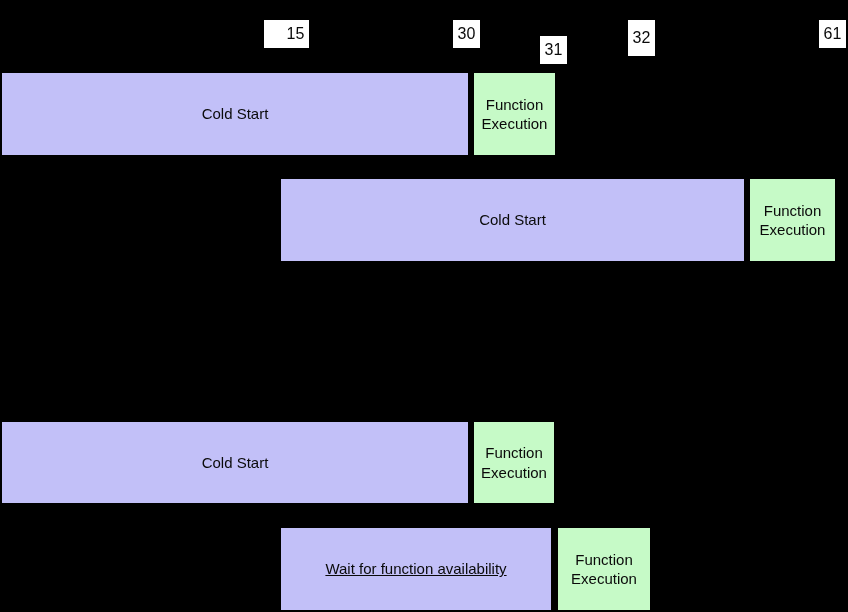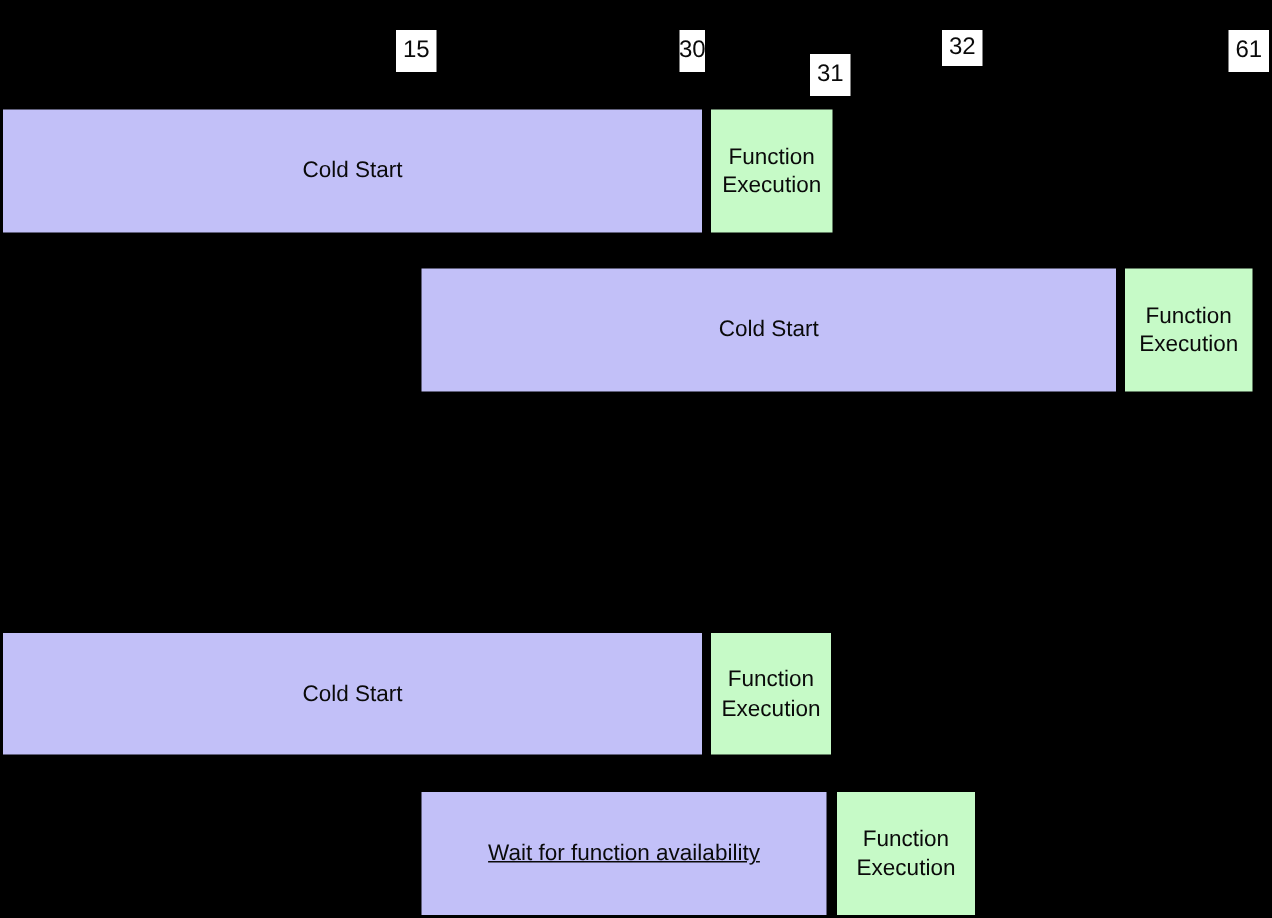--- a/index.html
+++ b/index.html
@@ -39,24 +39,24 @@
     box-sizing: border-box;
   }
   .bar.cold { background: var(--cold, #C2C0F8); }
   .bar.exec { background: var(--exec, #C6FAC7); }
 </style>
 </head>
 <body>
 
 <div id="canvas" style="--bg: #000000; --cold: #C2C0F8; --exec: #C6FAC7; --tickbg: #FFFFFF; --ink: #0A0A0A;">
 
-  <div class="tick" style="left: 264px; top: 20px; width: 27px; height: 28px;">15</div>
-  <div class="tick" style="left: 453px; top: 20px; width: 17px; height: 28px; text-align: center;">30</div>
+  <div class="tick" style="left: 264px; top: 20px; width: 27px; height: 28px; padding-left: 18px;">15</div>
+  <div class="tick" style="left: 453px; top: 20px; width: 27px; height: 28px; text-align: center;">30</div>
   <div class="tick" style="left: 540px; top: 20px; width: 27px; height: 28px; margin-top: 16px;">31</div>
-  <div class="tick" style="left: 628px; top: 20px; width: 27px; height: 24px;">32</div>
+  <div class="tick" style="left: 628px; top: 20px; width: 27px; height: 36px;">32</div>
   <div class="tick" style="left: 819px; top: 20px; width: 27px; height: 28px;">61</div>
 
   <div class="bar cold" style="left: 2px; top: 73px; width: 466px; height: 82px;">Cold Start</div>
   <div class="bar exec" style="left: 474px; top: 73px; width: 81px; height: 82px;">Function Execution</div>
   <div class="bar cold" style="left: 281px; top: 179px; width: 463px; height: 82px;">Cold Start</div>
   <div class="bar exec" style="left: 750px; top: 179px; width: 85px; height: 82px;">Function Execution</div>
   <div class="bar cold" style="left: 2px; top: 422px; width: 466px; height: 81px;">Cold Start</div>
   <div class="bar exec" style="left: 474px; top: 422px; width: 80px; height: 81px;">Function Execution</div>
   <div class="bar cold" style="left: 281px; top: 528px; width: 270px; height: 82px; text-decoration: underline;">Wait for function availability</div>
   <div class="bar exec" style="left: 558px; top: 528px; width: 92px; height: 82px;">Function Execution</div>

